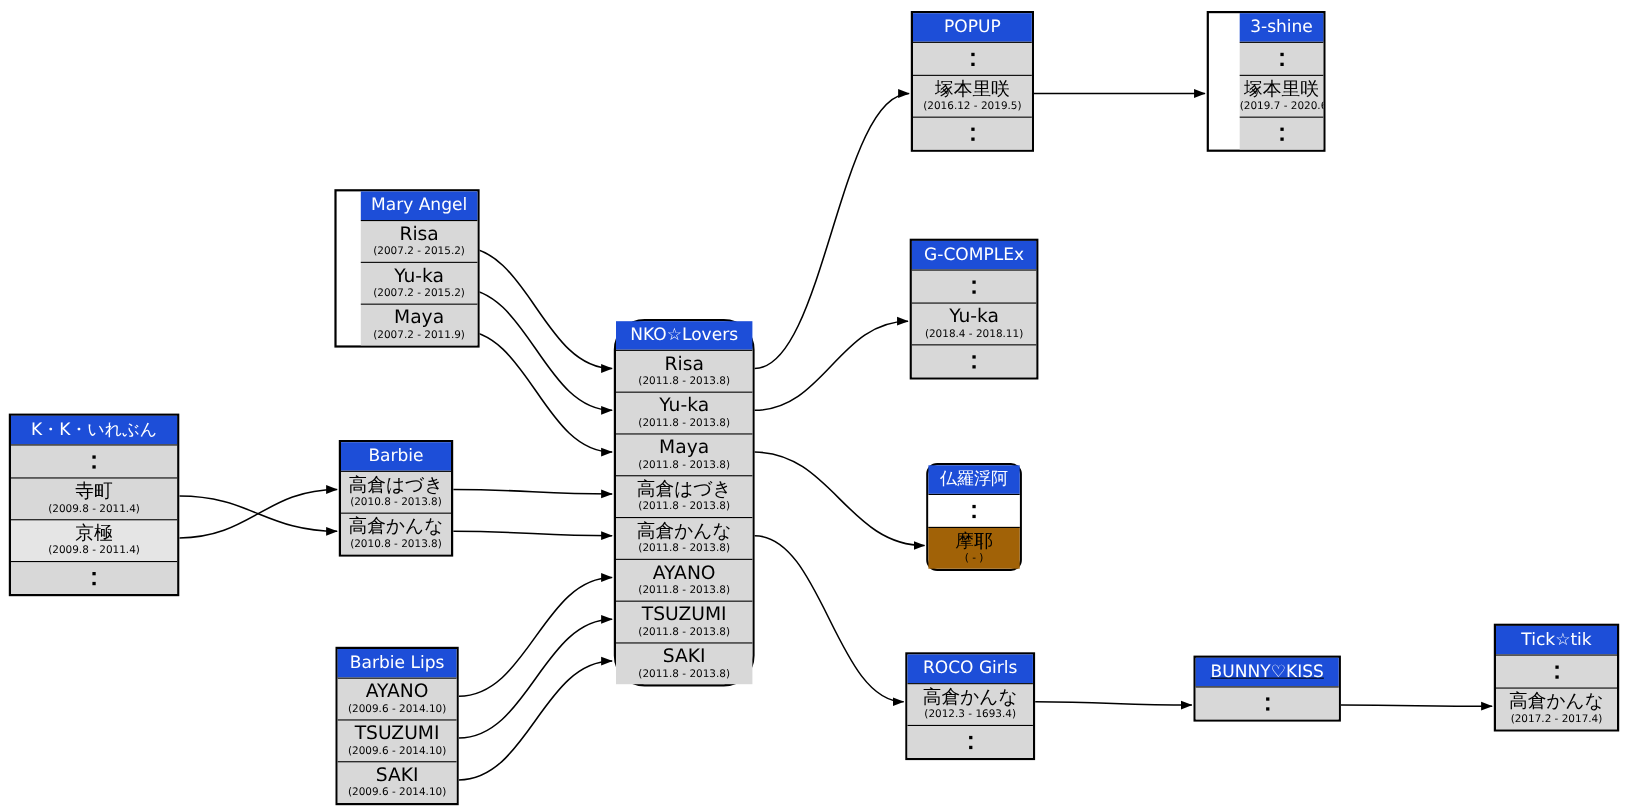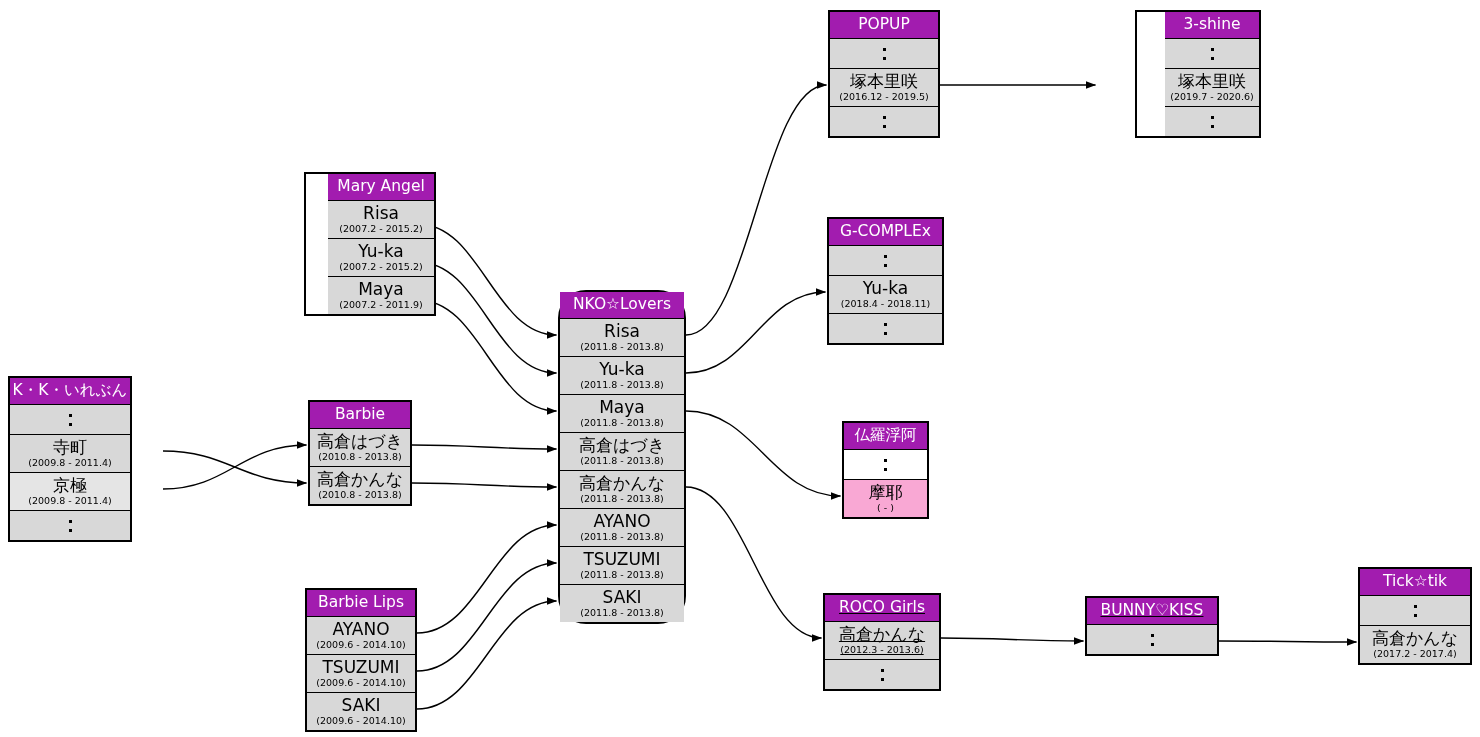--- a/index.html
+++ b/index.html
@@ -22,21 +22,21 @@
     z-index: 1;
   }
   .node {
     position: absolute;
     z-index: 2;
     border: 2px solid #000000;
     box-sizing: border-box;
     background: #ffffff;
   }
   .node .hdr {
-    background: #a21caf;
+    background: #1d4ed8;
     color: #ffffff;
     text-align: center;
     font-size: 15.5px;
     height: 26px;
     line-height: 25px;
     white-space: nowrap;
     overflow: hidden;
   }
   .row {
     border-top: 1.5px solid #000000;
@@ -111,21 +111,21 @@
         </div>
         <div class="row member" style="background: rgb(216, 216, 216);">
           <div class="mname">Yu-ka</div>
           <div class="mdates">(2007.2 - 2015.2)</div>
         </div>
         <div class="row member" style="background: rgb(216, 216, 216);">
           <div class="mname">Maya</div>
           <div class="mdates">(2007.2 - 2011.9)</div>
         </div>
       </div>
-      <div class="node" style="left: 8px; top: 376px; width: 124px;">
+      <div class="node" style="left: 8px; top: 376px; width: 155px;">
         <div class="hdr">K・K・いれぶん</div>
         <div class="row dots" style="background: rgb(216, 216, 216);">
           <span class="dot"></span>
           <span class="dot"></span>
         </div>
         <div class="row member" style="background: rgb(216, 216, 216);">
           <div class="mname">寺町</div>
           <div class="mdates">(2009.8 - 2011.4)</div>
         </div>
         <div class="row member" style="background: #e5e5e5;">
@@ -206,21 +206,21 @@
         </div>
         <div class="row member" style="background: rgb(216, 216, 216);">
           <div class="mname">塚本里咲</div>
           <div class="mdates">(2016.12 - 2019.5)</div>
         </div>
         <div class="row dots" style="background: rgb(216, 216, 216);">
           <span class="dot"></span>
           <span class="dot"></span>
         </div>
       </div>
-      <div class="node" style="left: 1135px; top: 10px; width: 126px; padding-left: 28px;">
+      <div class="node" style="left: 1097px; top: 10px; width: 108px; padding-left: 28px;">
         <div class="hdr">3-shine</div>
         <div class="row dots" style="background: rgb(216, 216, 216);">
           <span class="dot"></span>
           <span class="dot"></span>
         </div>
         <div class="row member" style="background: rgb(216, 216, 216);">
           <div class="mname">塚本里咲</div>
           <div class="mdates">(2019.7 - 2020.6)</div>
         </div>
         <div class="row dots" style="background: rgb(216, 216, 216);">
@@ -236,36 +236,36 @@
         </div>
         <div class="row member" style="background: rgb(216, 216, 216);">
           <div class="mname">Yu-ka</div>
           <div class="mdates">(2018.4 - 2018.11)</div>
         </div>
         <div class="row dots" style="background: rgb(216, 216, 216);">
           <span class="dot"></span>
           <span class="dot"></span>
         </div>
       </div>
-      <div class="node" style="left: 842px; top: 421px; width: 87px;">
+      <div class="node" style="left: 842px; top: 421px; width: 87px; border-radius: 10px;">
         <div class="hdr">仏羅浮阿</div>
         <div class="row dots" style="background: rgb(255, 255, 255);">
           <span class="dot"></span>
           <span class="dot"></span>
         </div>
-        <div class="row member" style="background: #f9a8d4;">
+        <div class="row member" style="background: #a16207;">
           <div class="mname">摩耶</div>
           <div class="mdates">( - )</div>
         </div>
       </div>
-      <div class="node" style="left: 823px; top: 593px; width: 118px; text-decoration: underline;">
+      <div class="node" style="left: 823px; top: 593px; width: 118px;">
         <div class="hdr">ROCO Girls</div>
         <div class="row member" style="background: rgb(216, 216, 216);">
           <div class="mname">高倉かんな</div>
-          <div class="mdates">(2012.3 - 2013.6)</div>
+          <div class="mdates">(2012.3 - 1693.4)</div>
         </div>
         <div class="row dots" style="background: rgb(216, 216, 216);">
           <span class="dot"></span>
           <span class="dot"></span>
         </div>
       </div>
       <div class="node" style="left: 1085px; top: 596px; width: 134px; text-decoration: underline;">
         <div class="hdr">BUNNY♡KISS</div>
         <div class="row dots" style="background: rgb(216, 216, 216);">
           <span class="dot"></span>

